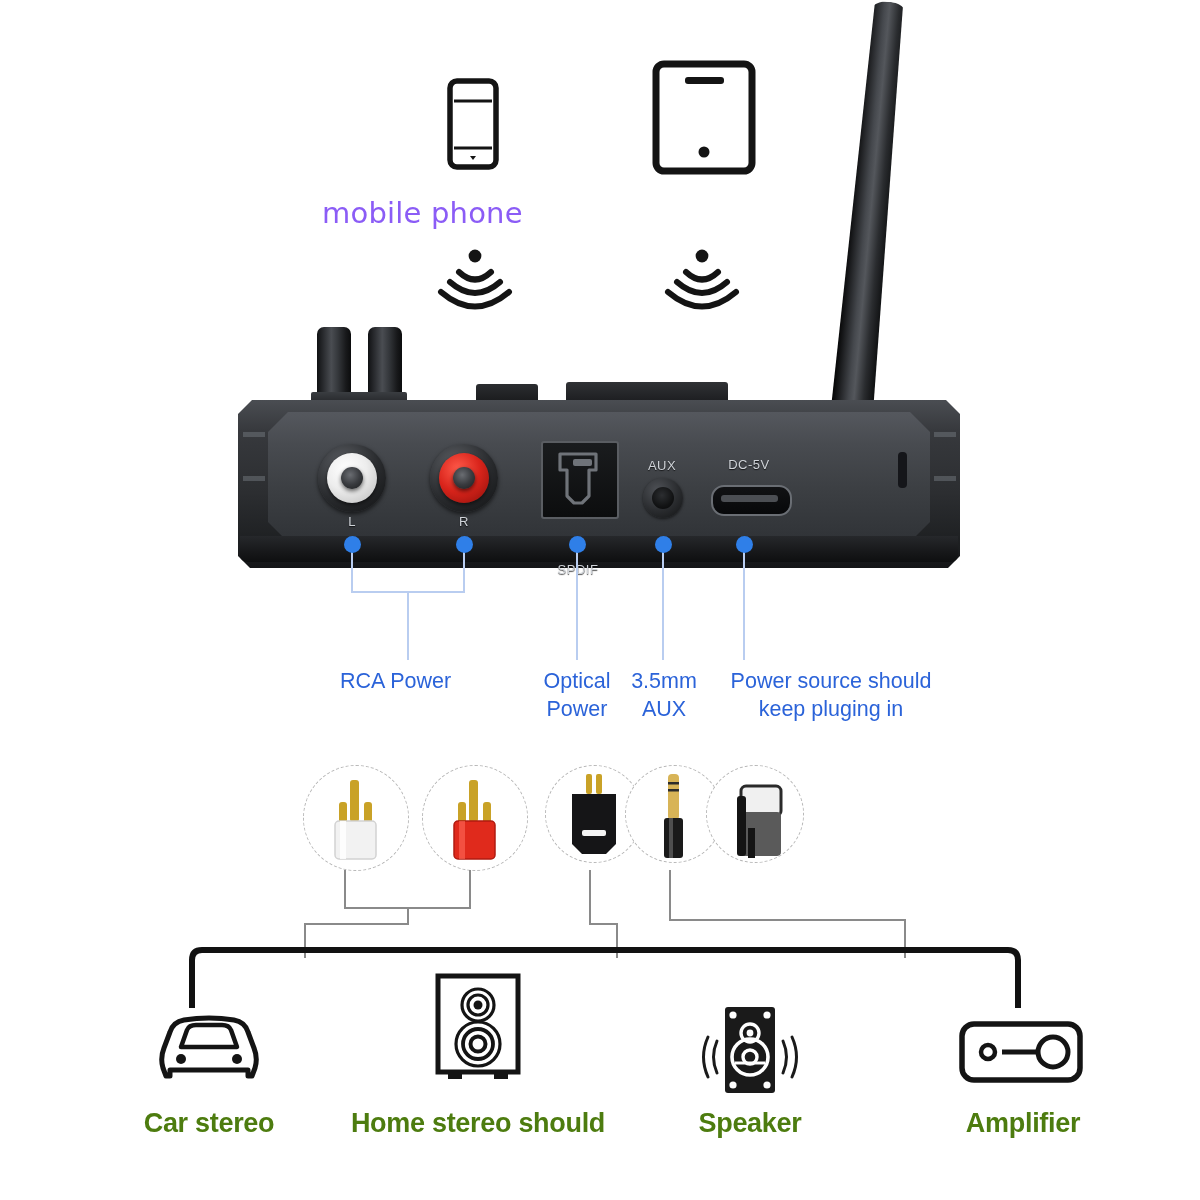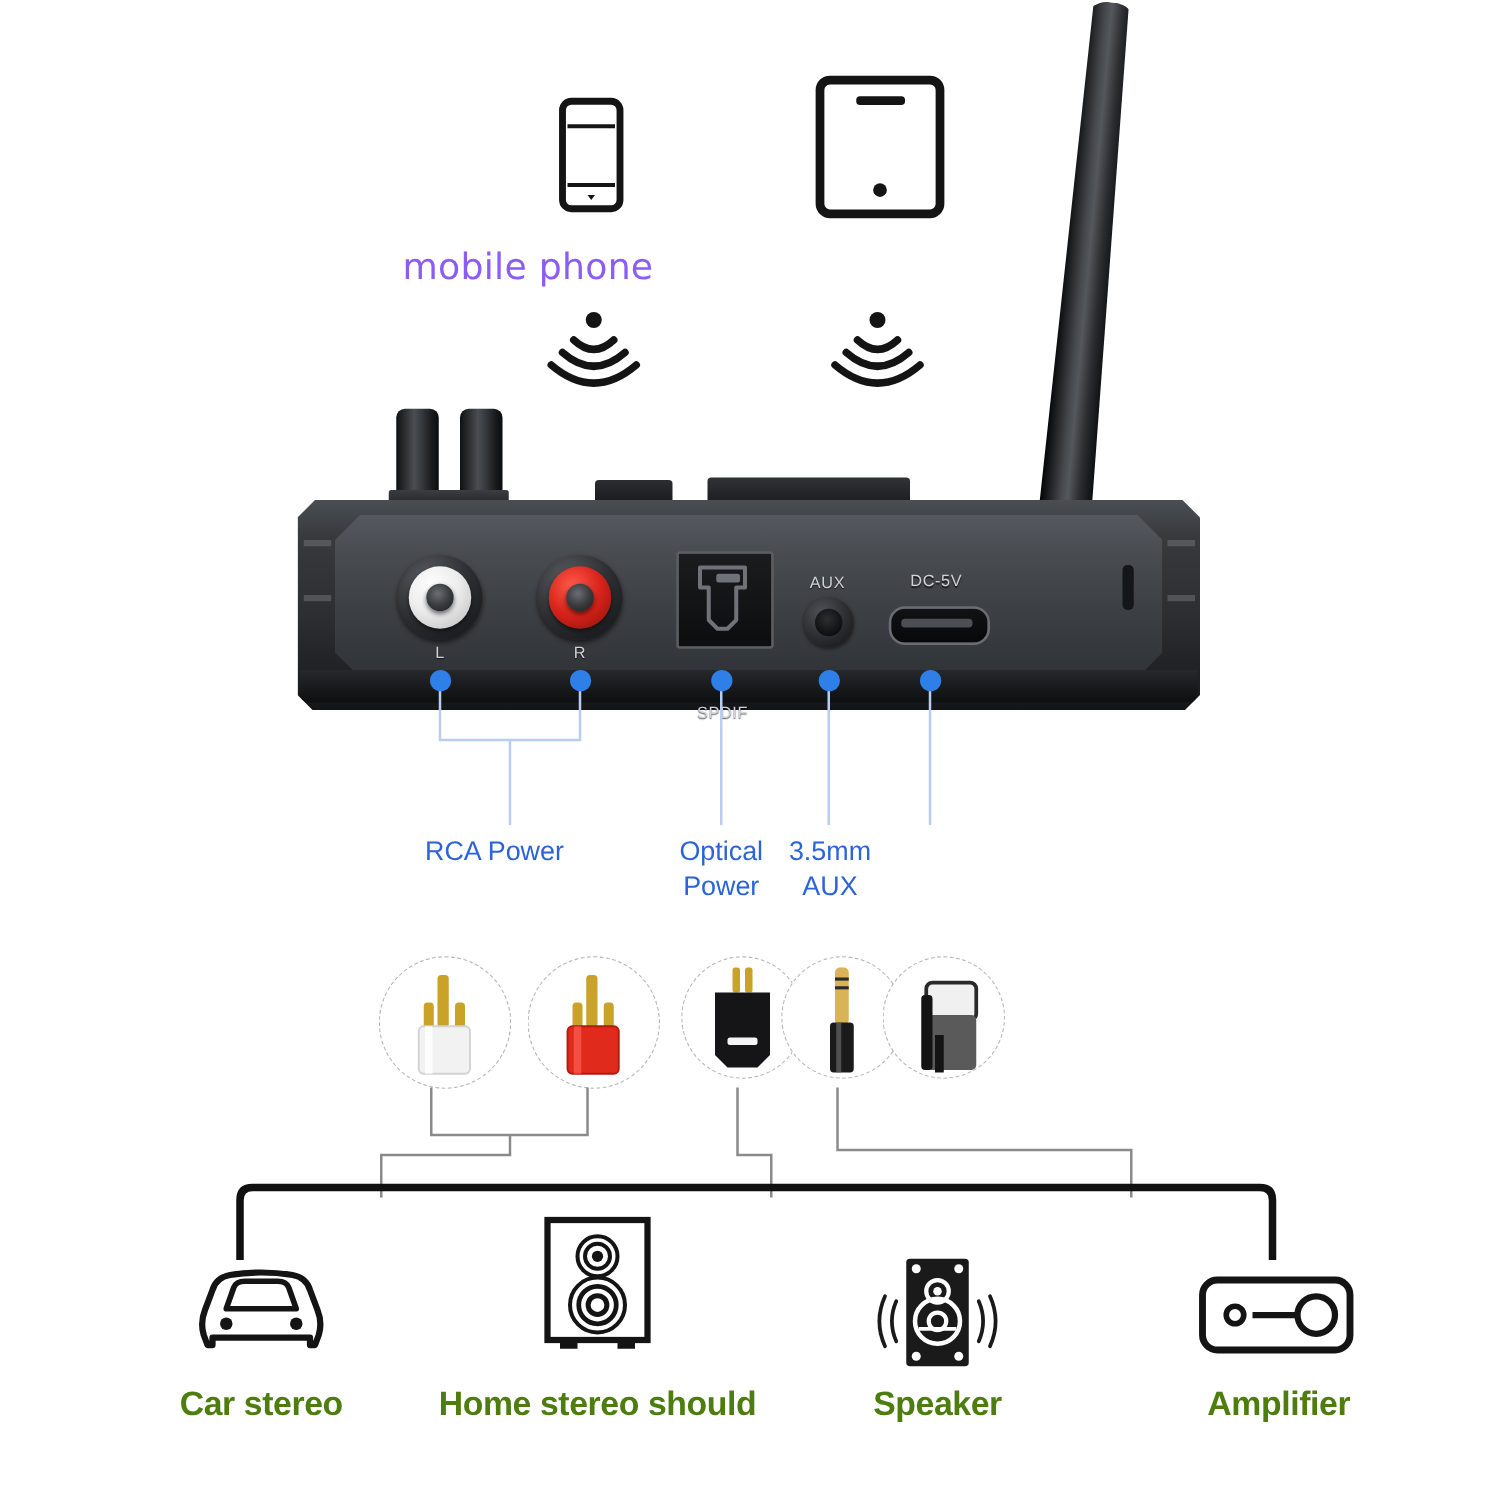--- a/index.html
+++ b/index.html
@@ -303,20 +303,24 @@
   <div class="abs callout center" style="left:523px; top:667px; width:108px;">
     <div>Optical</div>
     <div>Power</div>
   </div>
 
   <div class="abs callout center" style="left:619px; top:667px; width:90px;">
     <div>3.5mm</div>
     <div>AUX</div>
   </div>
 
+  <div class="abs callout center" style="left:718px; top:667px; width:226px;">
+    <div>Power source should</div>
+    <div>keep pluging in</div>
+  </div>
 
   <div class="abs conn-circle" style="left:303px; top:765px; width:104px; height:104px;">
     <svg width="104" height="104" viewBox="0 0 104 104">
       <rect x="46" y="14" width="9" height="42" rx="3" fill="#c9a227"></rect>
       <rect x="35" y="36" width="8" height="24" rx="3" fill="#c9a227"></rect>
       <rect x="60" y="36" width="8" height="24" rx="3" fill="#c9a227"></rect>
       <rect x="31" y="55" width="41" height="38" rx="4" fill="#f2f2f2" stroke="#d2d2d2" stroke-width="1.5"></rect>
       <rect x="36" y="55" width="6" height="38" fill="#ffffff" opacity=".85"></rect>
     </svg>
   </div>

